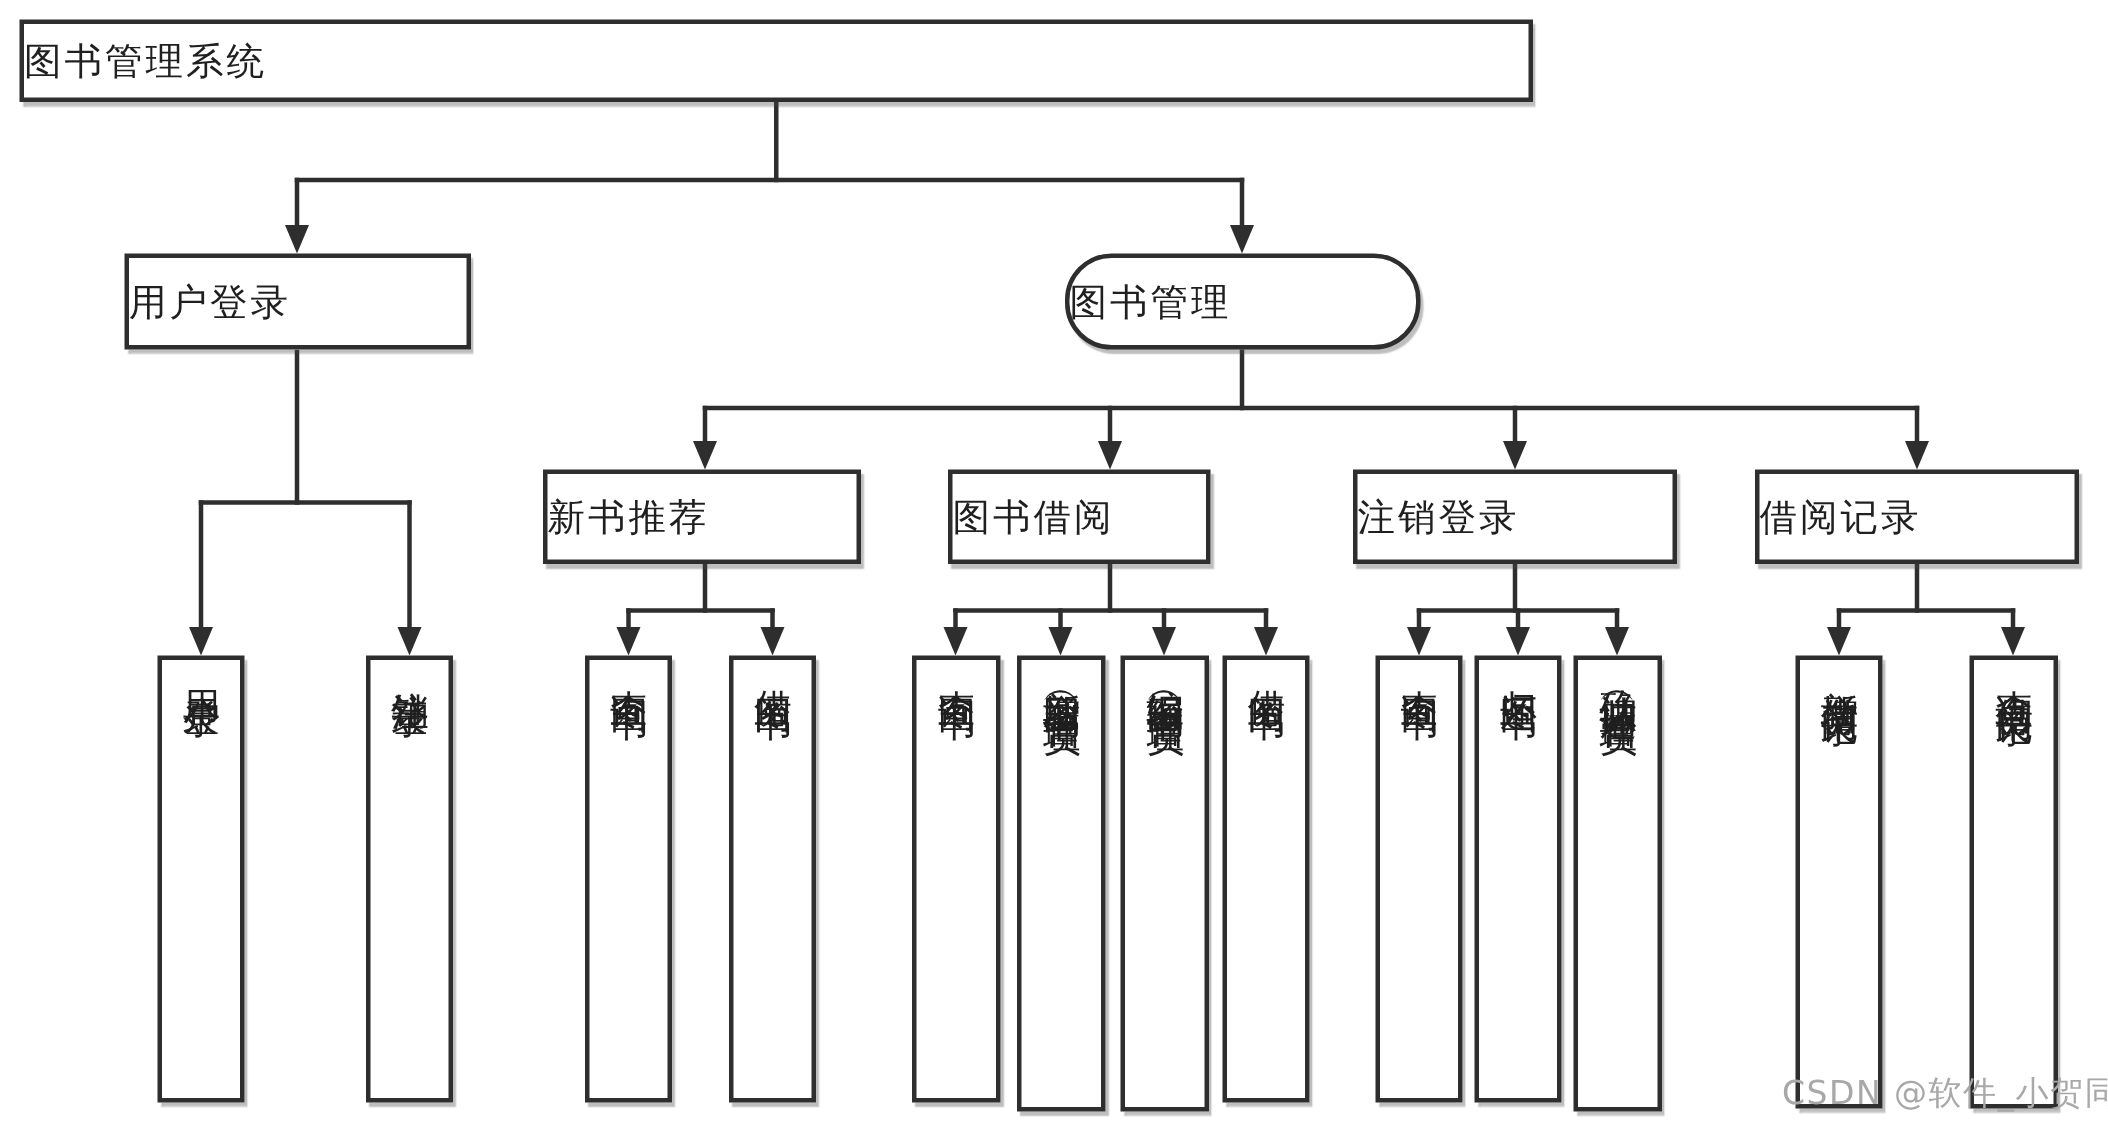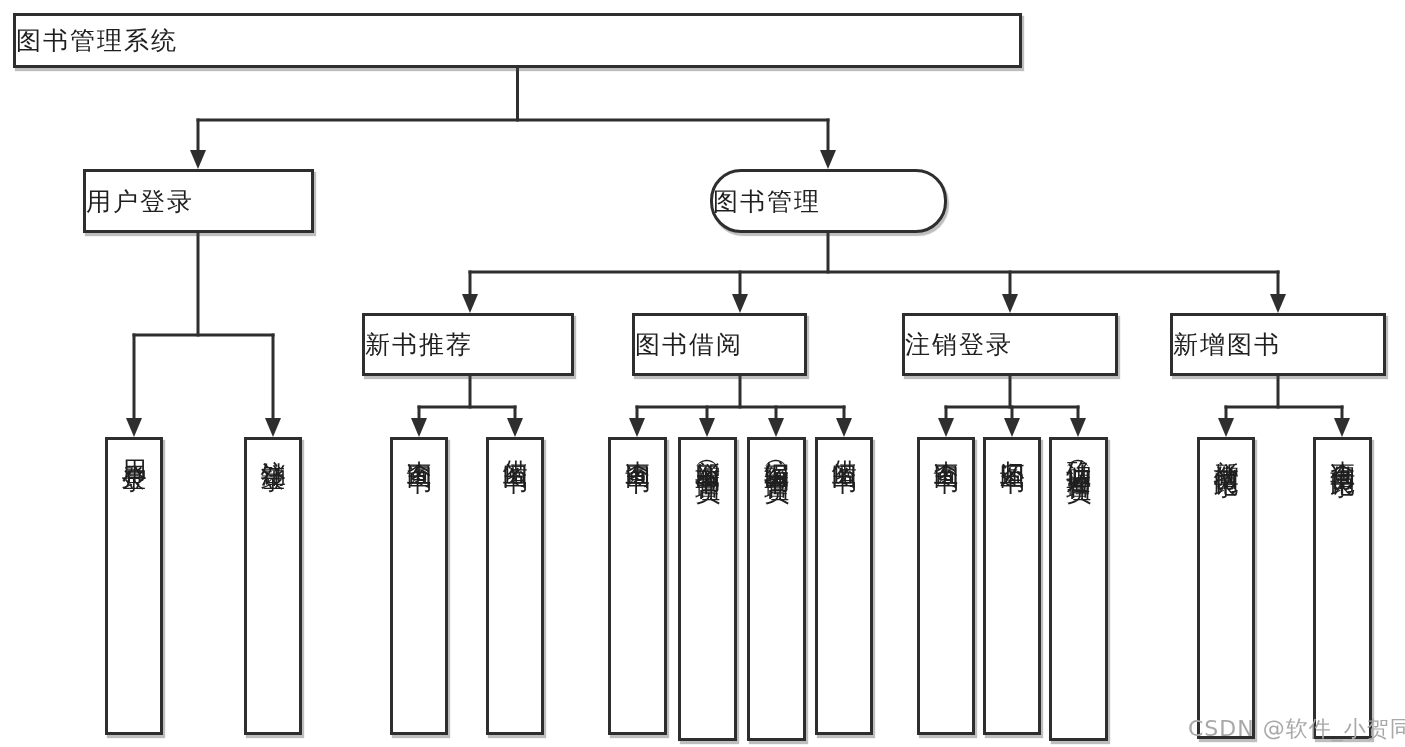--- a/index.html
+++ b/index.html
@@ -145,21 +145,21 @@
   <div class="box" id="n-newbook">
     <span>新书推荐</span>
   </div>
   <div class="box" id="n-borrow">
     <span>图书借阅</span>
   </div>
   <div class="box" id="n-current">
     <span>注销登录</span>
   </div>
   <div class="box" id="n-records">
-    <span>新增图书</span>
+    <span>借阅记录</span>
   </div>
 
   <div class="box leaf" id="l-userlogin">
     <span>用户登录</span>
   </div>
   <div class="box leaf" id="l-logout">
     <span>注销登录</span>
   </div>
 
   <div class="box leaf" id="l-nb-query">

